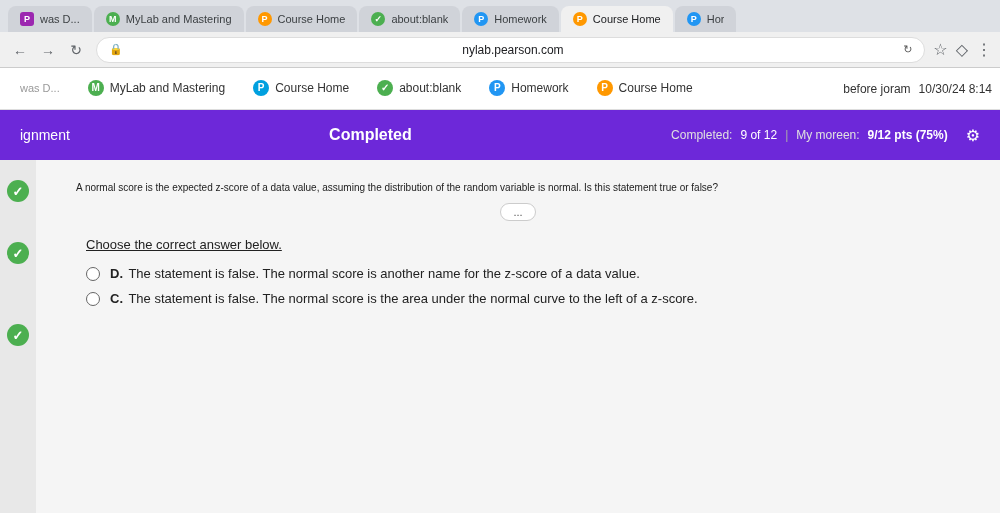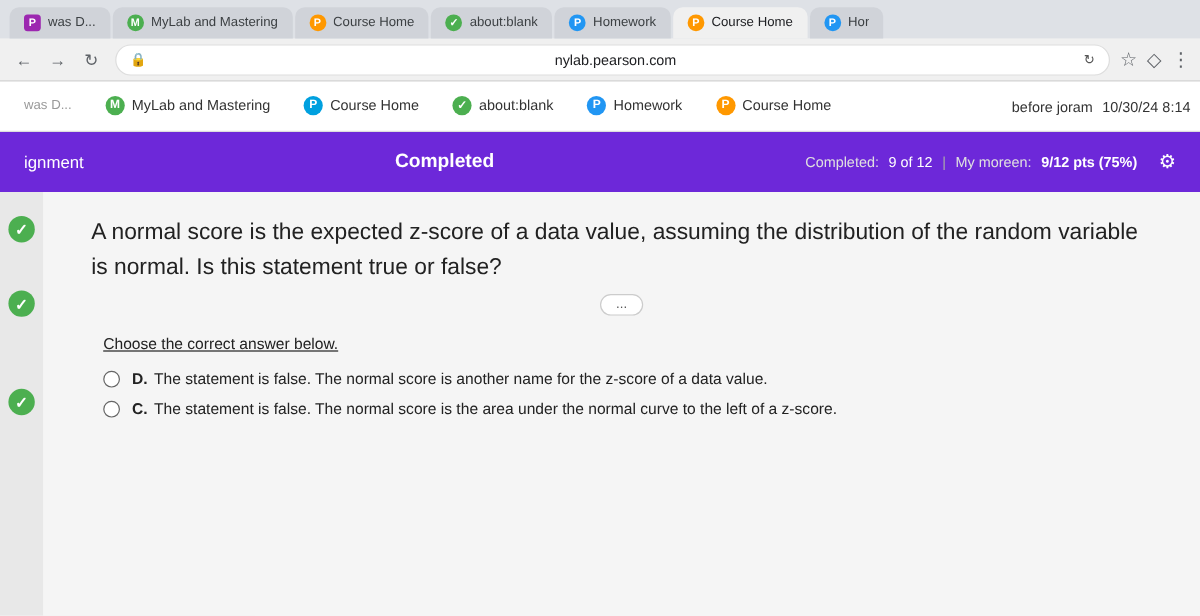--- a/index.html
+++ b/index.html
@@ -212,21 +212,21 @@
     }
 
     
     .main-content {
       background: #f5f5f5;
       padding: 20px 40px;
       min-height: 380px;
     }
 
     .question-text {
-      font-size: 19px;
+      font-size: 10px;
       color: #222;
       margin-bottom: 6px;
       line-height: 1.5;
     }
 
     .expand-btn {
       display: flex;
       justify-content: center;
       margin: 8px 0 16px 0;
     }

